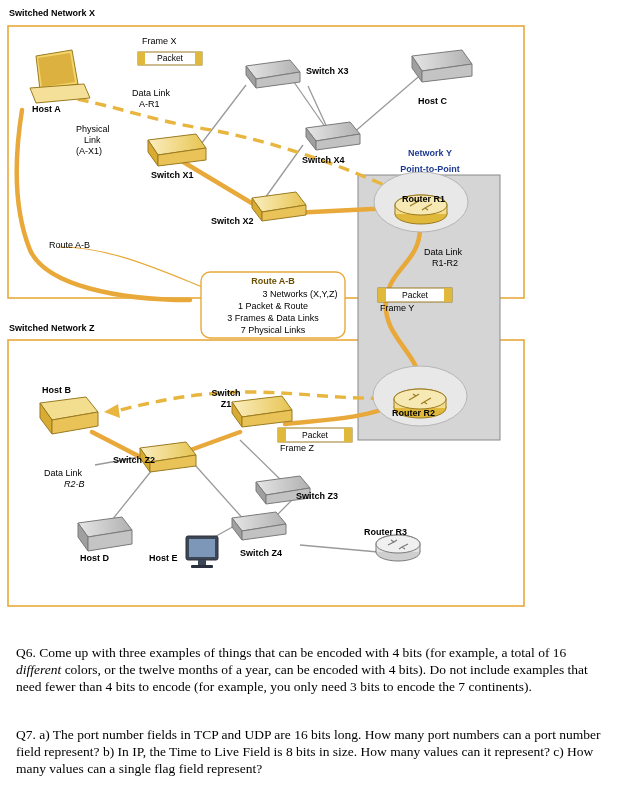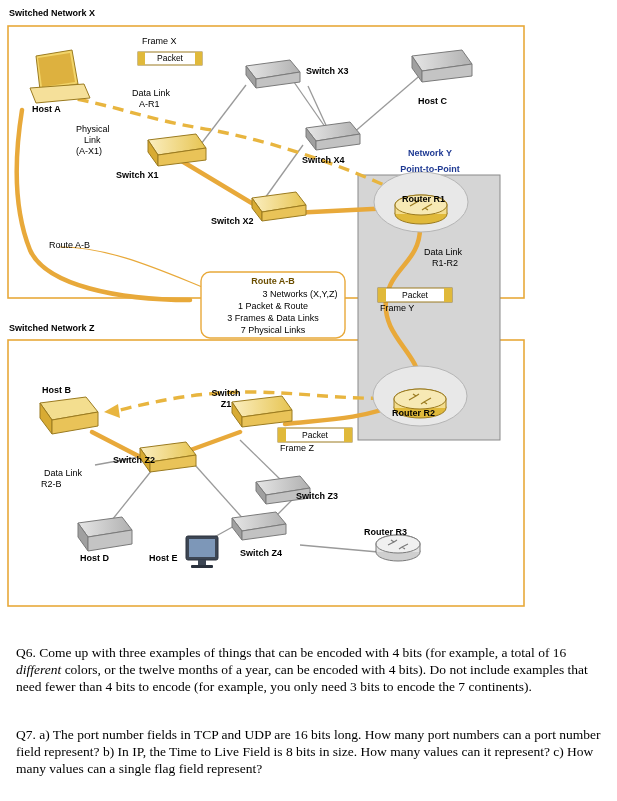--- a/index.html
+++ b/index.html
@@ -273,21 +273,21 @@
 
   <div class="lbl n" style="left:280px; top:443px;">Frame Z</div>
   <div class="lbl n c" style="left:283px; top:430px; width:64px; font-size:8.5px;">Packet</div>
 
   <div class="lbl" style="left:32px; top:104px;">Host A</div>
   <div class="lbl" style="left:418px; top:96px;">Host C</div>
   <div class="lbl" style="left:42px; top:385px;">Host B</div>
   <div class="lbl" style="left:80px; top:553px;">Host D</div>
   <div class="lbl" style="left:149px; top:553px;">Host E</div>
 
-  <div class="lbl" style="left:116px; top:170px;text-align:center;">Switch X1</div>
+  <div class="lbl" style="left:151px; top:170px;text-align:center;">Switch X1</div>
   <div class="lbl" style="left:211px; top:216px;">Switch X2</div>
   <div class="lbl" style="left:306px; top:66px;text-align:center;">Switch X3</div>
   <div class="lbl" style="left:302px; top:155px;">Switch X4</div>
 
   <div class="lbl c" style="left:202px; top:388px; width:48px;">Switch</div>
   <div class="lbl c" style="left:202px; top:399px; width:48px;">Z1</div>
   <div class="lbl" style="left:113px; top:455px;">Switch Z2</div>
   <div class="lbl" style="left:296px; top:491px;">Switch Z3</div>
   <div class="lbl" style="left:240px; top:548px;">Switch Z4</div>
 
@@ -295,21 +295,21 @@
   <div class="lbl" style="left:392px; top:408px;">Router R2</div>
   <div class="lbl" style="left:364px; top:527px;">Router R3</div>
 
   <div class="lbl n" style="left:132px; top:88px;">Data Link</div>
   <div class="lbl n" style="left:139px; top:99px;">A-R1</div>
 
   <div class="lbl n" style="left:424px; top:247px;">Data Link</div>
   <div class="lbl n" style="left:432px; top:258px;">R1-R2</div>
 
   <div class="lbl n" style="left:44px; top:468px;">Data Link</div>
-  <div class="lbl n" style="left:41px; top:479px;">R2-B</div>
+  <div class="lbl n" style="left:64px; top:479px;font-style:italic;">R2-B</div>
 
   <div class="lbl n" style="left:76px; top:124px;">Physical</div>
   <div class="lbl n" style="left:84px; top:135px;">Link</div>
   <div class="lbl n" style="left:76px; top:146px;">(A-X1)</div>
 
   <div class="lbl n" style="left:49px; top:240px;">Route A-B</div>
 
   <div class="lbl c" style="left:201px; top:276px; width:144px; color:#6b4e00;">Route A-B</div>
   <div class="lbl n c" style="left:201px; top:289px; width:144px;padding-left:27px;">3 Networks (X,Y,Z)</div>
   <div class="lbl n c" style="left:201px; top:301px; width:144px;">1 Packet &amp; Route</div>

